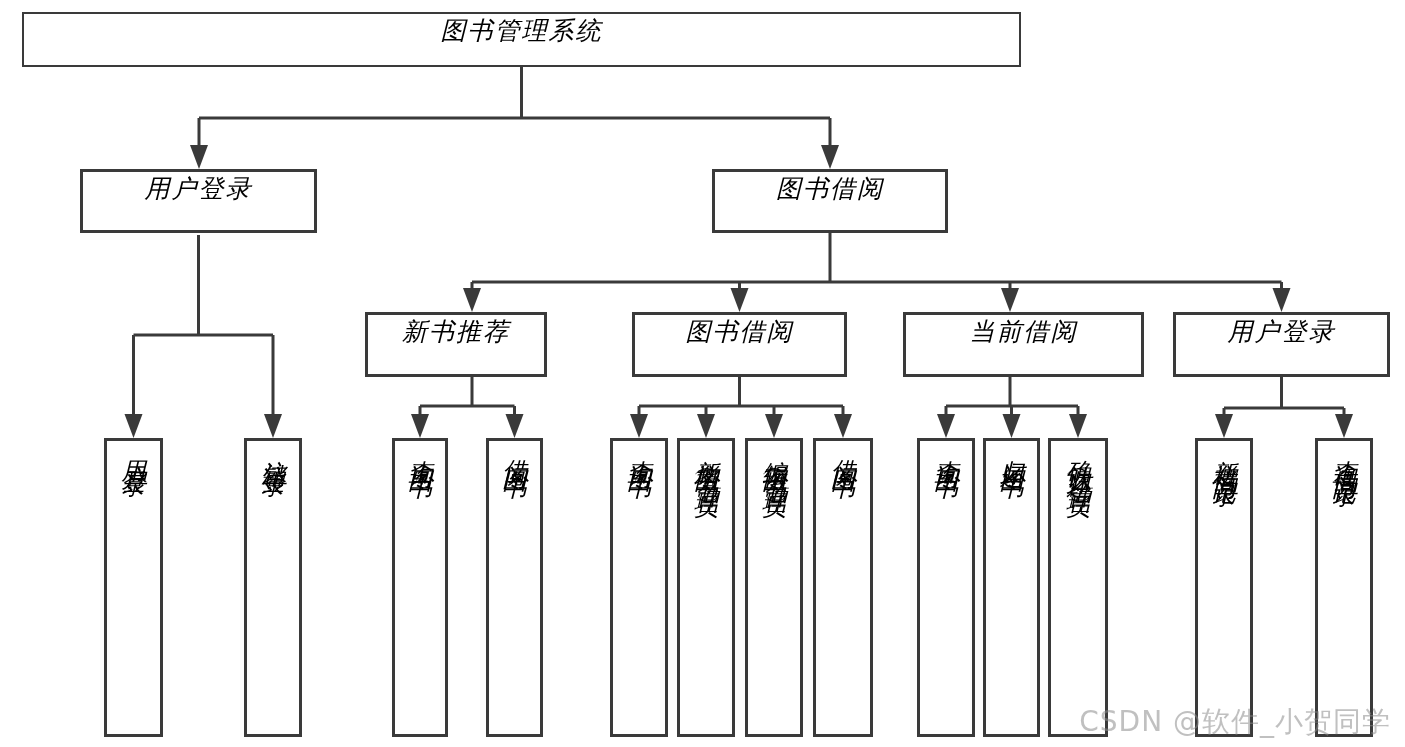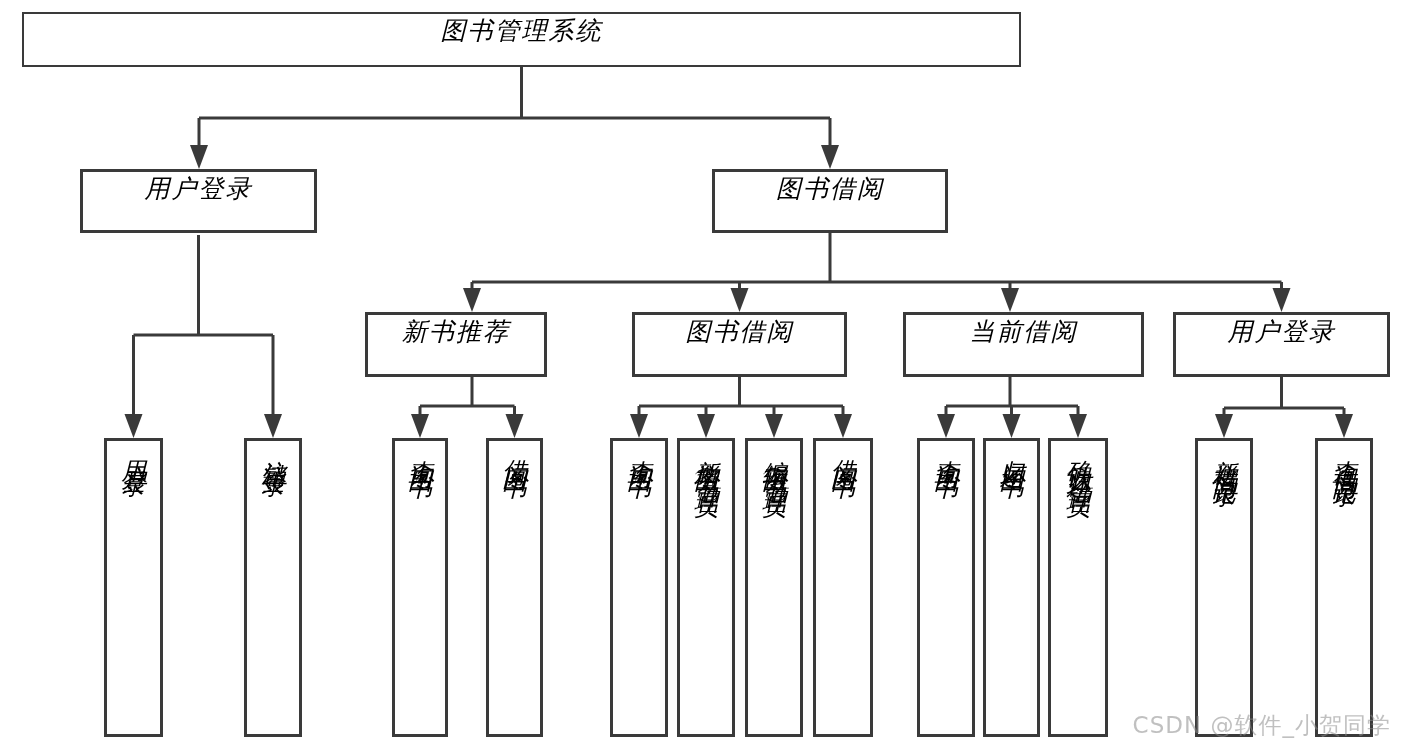--- a/index.html
+++ b/index.html
@@ -14,21 +14,21 @@
     color:#000000;
     font-style:italic;
   }
   .root{border-width:2px;}
   .hbox span{font-size:25px;letter-spacing:2px;white-space:nowrap;}
   .vbox span{
     writing-mode:vertical-rl;text-orientation:mixed;
     font-size:24px;letter-spacing:5px;line-height:1;white-space:nowrap;
   }
   .watermark{
-    position:absolute;right:14px;bottom:6px;font-size:23px;
+    position:absolute;right:14px;bottom:6px;font-size:28px;
     color:rgba(140,140,140,0.55);letter-spacing:1px;z-index:5;white-space:nowrap;
   }
 </style>
 </head>
 <body>
 
 <div class="canvas">
 
   <svg class="wires" viewBox="0 0 1405 747" xmlns="http://www.w3.org/2000/svg">
     <g stroke="#3a3a3a" stroke-width="3" fill="none">

